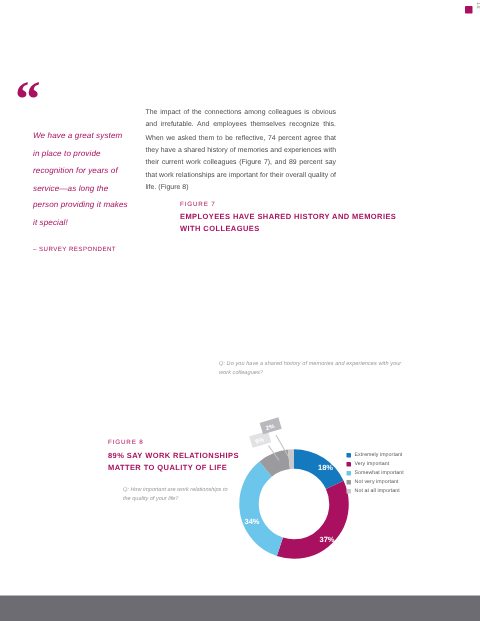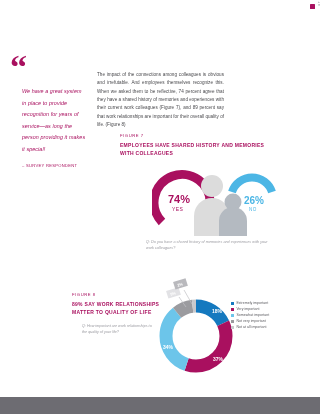--- a/index.html
+++ b/index.html
@@ -110,47 +110,20 @@
     <div class="quote-attrib">– SURVEY RESPONDENT</div>
   </div>
 
   <div class="body-copy">The impact of the connections among colleagues is obvious and irrefutable. And employees themselves recognize this. When we asked them to be reflective, 74 percent agree that they have a shared history of memories and experiences with their current work colleagues (Figure 7), and 89 percent say that work relationships are important for their overall quality of life. (Figure 8)</div>
 
   <div class="fig7">
     <div class="fig-label">FIGURE 7</div>
     <div class="fig-title">EMPLOYEES HAVE SHARED HISTORY AND MEMORIES WITH COLLEAGUES</div>
   </div>
 
-  <div class="fig7-graphic">
-    <svg class="svgfill" width="140" height="78" viewBox="0 0 140 78">
-
-      <g>
-        <path d="M 10 64 A 28 28 0 1 1 58 46" fill="none" stroke="#a9105f" stroke-width="9"></path>
-      </g>
-
-      <g>
-        <path d="M 80 34 A 21 21 0 0 1 120 34" fill="none" stroke="#4cb6e5" stroke-width="8"></path>
-      </g>
-
-      <g>
-        <circle cx="60" cy="28" r="11" fill="#dcdcdc"></circle>
-        <path d="M 42 78 L 42 58 A 18 18 0 0 1 78 58 L 78 78 Z" fill="#dcdcdc"></path>
-      </g>
-
-      <g>
-        <circle cx="81" cy="44" r="8.5" fill="#b4bac1"></circle>
-        <path d="M 67 78 L 67 63 A 14 14 0 0 1 95 63 L 95 78 Z" fill="#b4bac1"></path>
-      </g>
-
-      <text x="16" y="45" font-family="Liberation Sans, sans-serif" font-size="11" font-weight="bold" fill="#a9105f">74%</text>
-      <text x="20" y="53" font-family="Liberation Sans, sans-serif" font-size="5" fill="#a9105f" letter-spacing="0.4">YES</text>
-      <text x="92" y="46" font-family="Liberation Sans, sans-serif" font-size="10" font-weight="bold" fill="#4cb6e5">26%</text>
-      <text x="97" y="53" font-family="Liberation Sans, sans-serif" font-size="4.6" fill="#4cb6e5" letter-spacing="0.4">NO</text>
-    </svg>
-  </div>
 
   <div class="fig7-q">Q: Do you have a shared history of memories and experiences with your work colleagues?</div>
 
   <div class="fig8">
     <div class="fig-label">FIGURE 8</div>
     <div class="fig-title">89% SAY WORK RELATIONSHIPS MATTER TO QUALITY OF LIFE</div>
     <div class="fig8-q">Q: How important are work relationships to the quality of your life?</div>
   </div>
 
   <div class="fig8-graphic">

